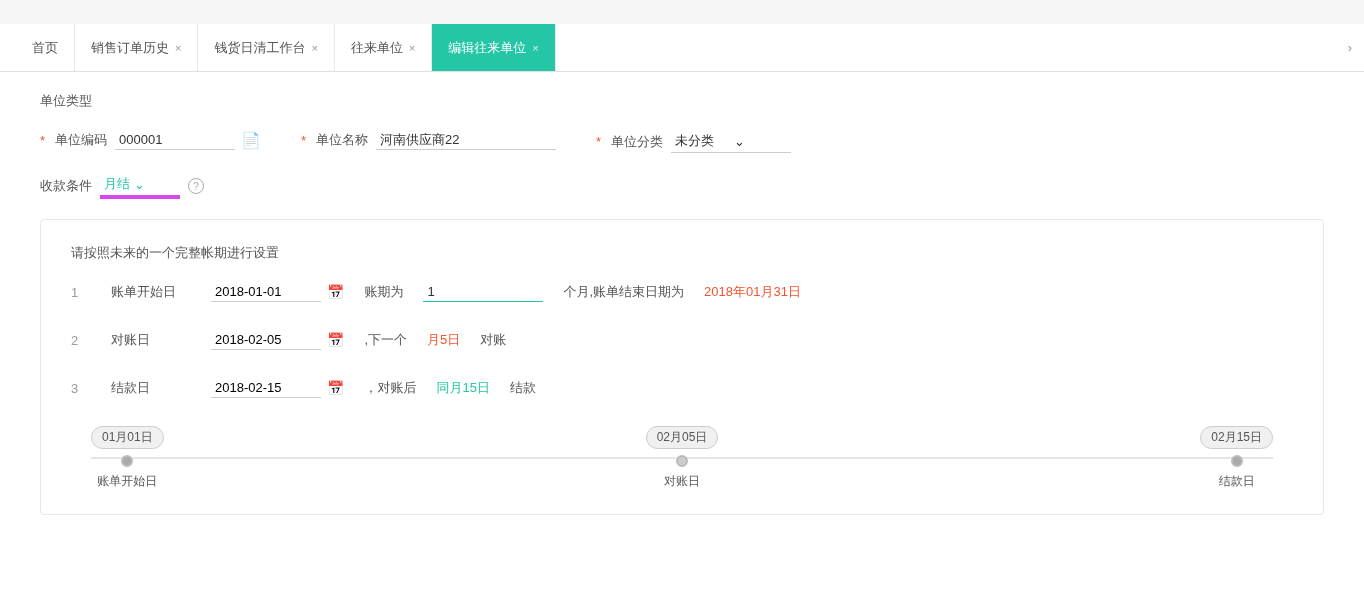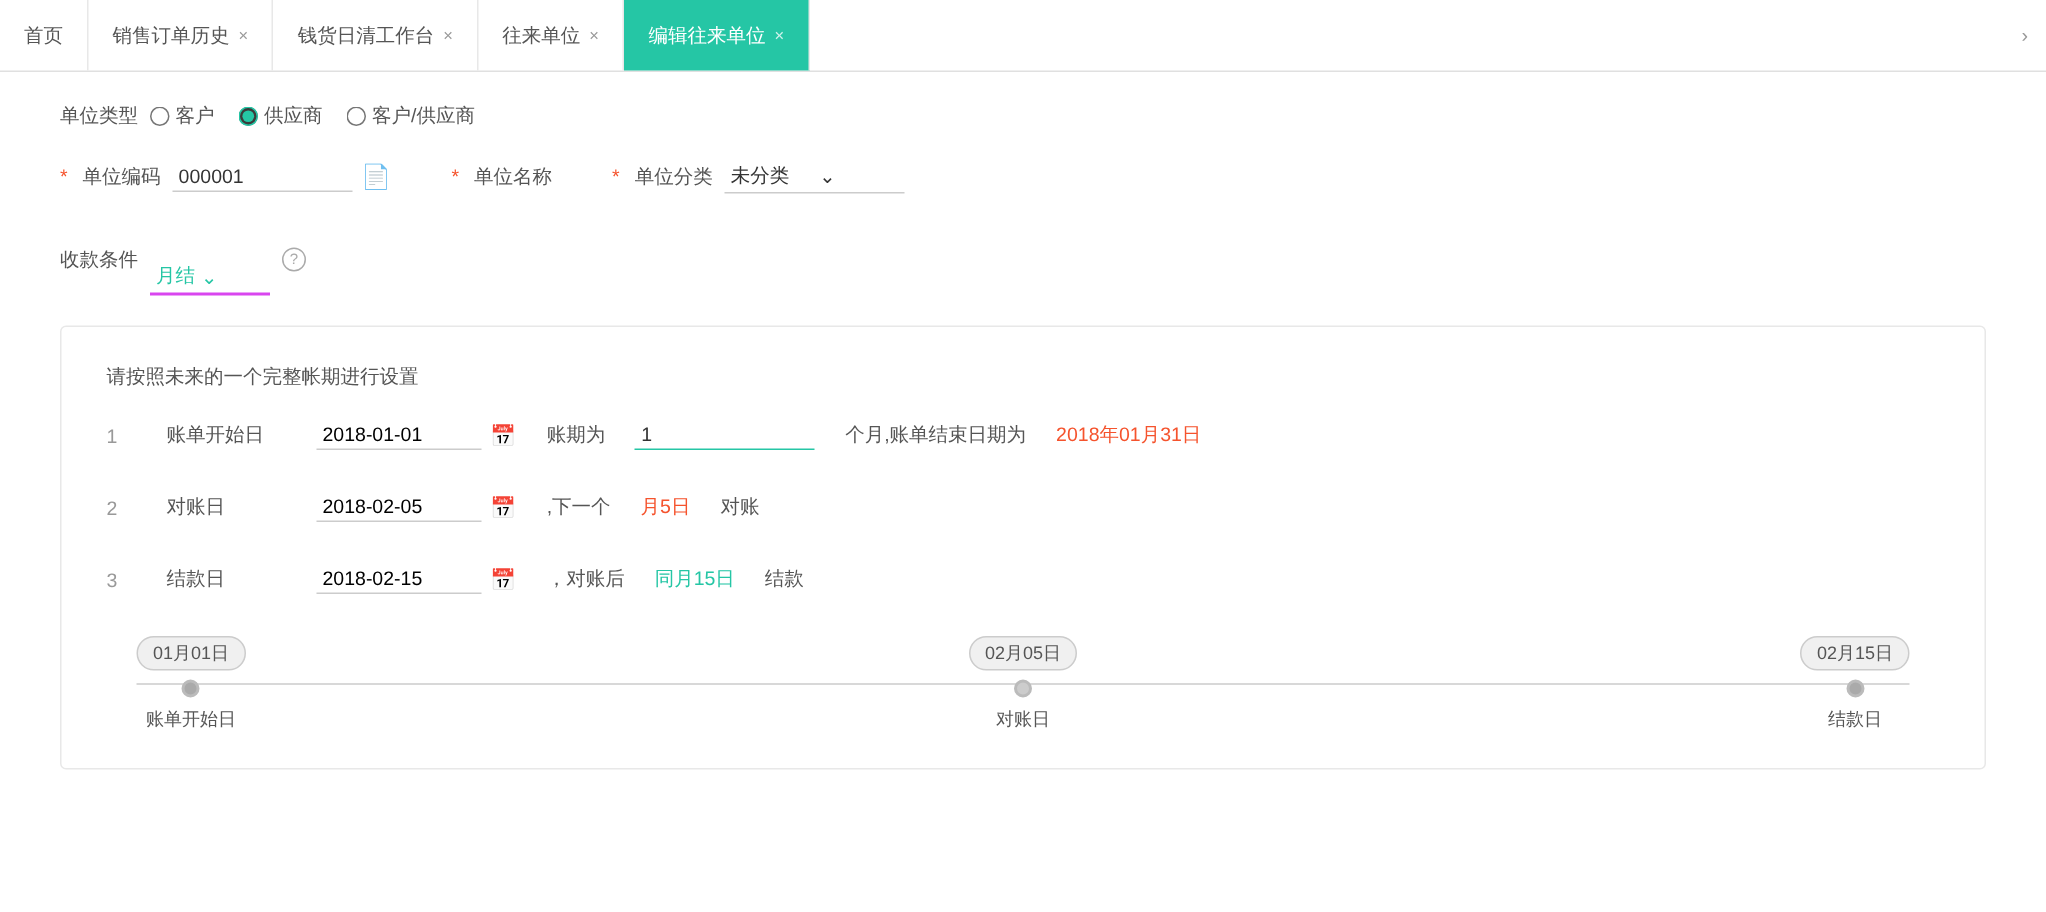--- a/index.html
+++ b/index.html
@@ -5,21 +5,22 @@
     * { box-sizing: border-box; margin: 0; padding: 0; }
     body { font-family: 'Microsoft YaHei', Arial, sans-serif; font-size: 13px; background: #f5f5f5; color: #333; }
 
     
     .tabs-bar {
       display: flex;
       align-items: center;
       background: #fff;
       border-bottom: 1px solid #e0e0e0;
       height: 48px;
-      padding-left: 0;
+      padding-left: 16px;
+      margin-top: 24px;
     }
     .tab-item {
       display: flex;
       align-items: center;
       padding: 0 16px;
       height: 100%;
       cursor: pointer;
       font-size: 13px;
       color: #555;
       border-right: 1px solid #e8e8e8;
@@ -48,21 +49,21 @@
     
     .main-content {
       padding: 20px 40px;
       background: #fff;
       min-height: calc(100vh - 40px);
     }
 
     
     .form-row {
       display: flex;
-      align-items: center;
+      align-items: flex-start;
       margin-bottom: 20px;
       gap: 40px;
     }
     .form-field {
       display: flex;
       align-items: center;
       gap: 8px;
     }
     .form-field label {
       color: #555;
@@ -94,25 +95,24 @@
       gap: 4px;
       cursor: pointer;
     }
     .radio-item input[type="radio"] {
       accent-color: #25c6a5;
     }
     .dropdown-select {
       display: flex;
       align-items: center;
       gap: 4px;
-      border-bottom: 2px solid #d946ef;
+      border-bottom: 4px solid #d946ef;
       padding: 2px 4px;
       cursor: pointer;
       min-width: 80px;
-      margin-top: 24px;
     }
     .dropdown-select span {
       color: #25c6a5;
       font-size: 13px;
     }
     .dropdown-arrow {
       color: #999;
       font-size: 10px;
     }
 
@@ -331,49 +331,36 @@
     <span class="close-icon">×</span>
   </div>
   <div class="tab-more">›</div>
 </div>
 
 <div class="main-content">
 
   <div class="form-row">
     <div class="form-field">
       <label>单位类型</label>
-      <div class="radio-group">
-        <label class="radio-item">
-          <input type="radio" name="unitType" value="customer" style="">
-          <span>客户</span>
-        </label>
-        <label class="radio-item">
-          <input type="radio" name="unitType" value="supplier" checked="" style="">
-          <span>供应商</span>
-        </label>
-        <label class="radio-item">
-          <input type="radio" name="unitType" value="both" style="">
-          <span>客户/供应商</span>
-        </label>
-      </div>
     </div>
   </div>
 
   <div class="form-row">
     <div class="form-field">
       <span class="required">*</span>
       <label>单位编码</label>
       <div class="unit-code-field">
         <input type="text" value="000001" style="">
         <span class="doc-icon">📄</span>
       </div>
     </div>
     <div class="form-field">
       <span class="required">*</span>
       <label>单位名称</label>
+      <input type="text" style="width: 180px; border-bottom: 1px solid rgb(204, 204, 204);" value="河南供应商22">
     </div>
     <div class="form-field">
       <span class="required">*</span>
       <label>单位分类</label>
       <div class="category-dropdown">
         <span>未分类</span>
         <span class="chevron-icon">⌄</span>
       </div>
     </div>
   </div>

